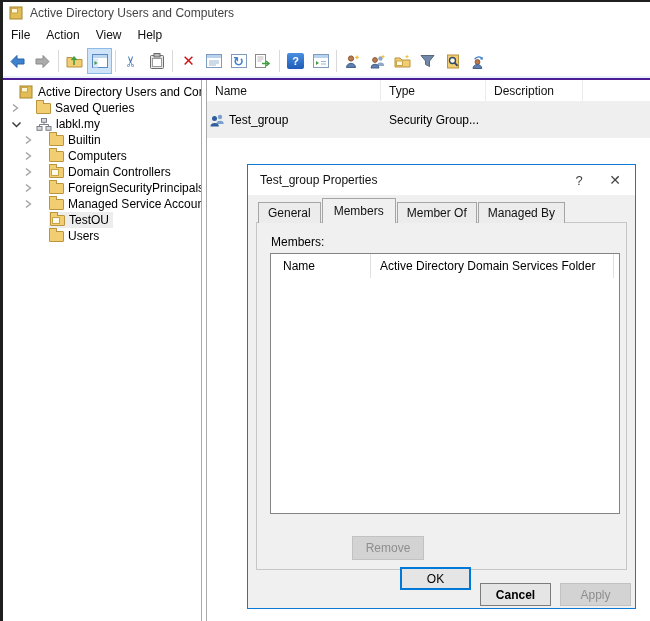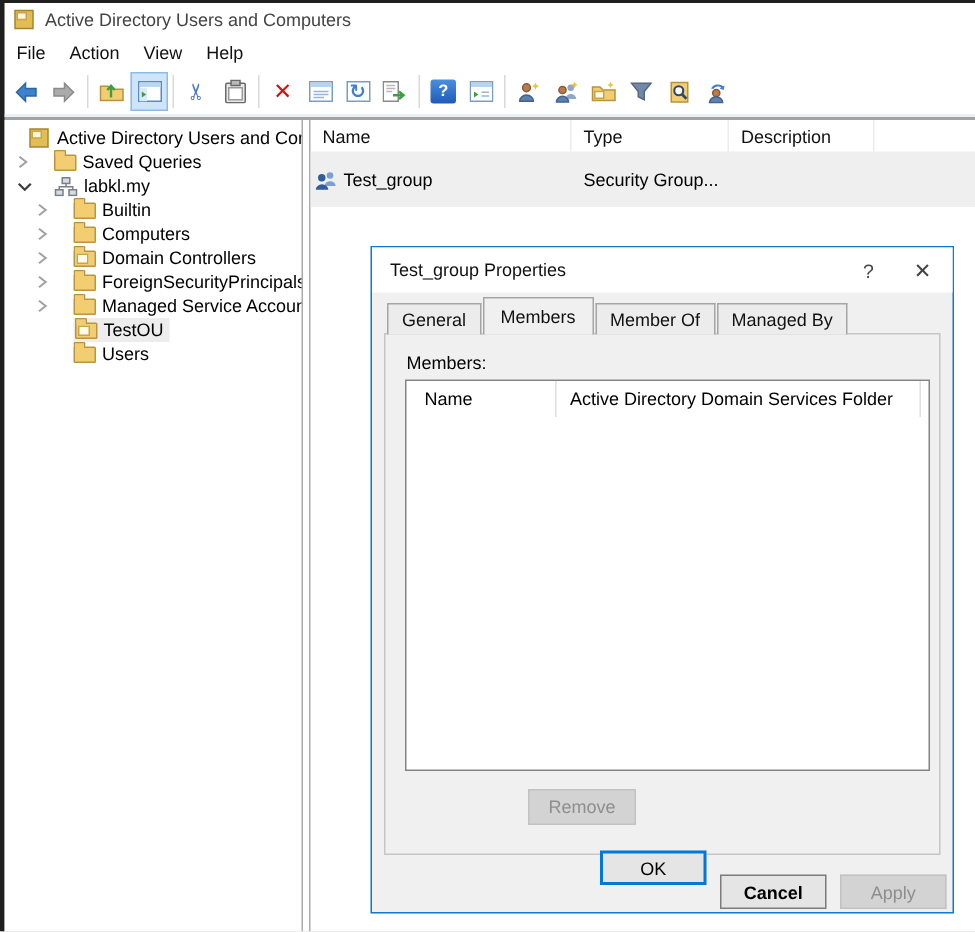--- a/index.html
+++ b/index.html
@@ -1,19 +1,19 @@
 <!DOCTYPE html>
 <html><head>
 <meta charset="utf-8">
 <style>
   * { box-sizing: border-box; margin: 0; padding: 0; }
   html,body { background:#fff; }
   body { font-family: "Liberation Sans", "DejaVu Sans", sans-serif; font-size:12px; color:#000; }
 
-  .win { position:relative; width:650px; height:621px; background:#a3a3a3;
+  .win { position:relative; width:650px; height:621px; background:#4c1d95;
          border-top:2px solid #1f1f1f; border-left:3px solid #1f1f1f; overflow:hidden; }
 
   
   .titlebar { height:22px; display:flex; align-items:center; padding-left:6px; background:#fff; }
   .titlebar .app-ic { margin-right:6px; }
   .titlebar .t { color:#444; font-size:12px; }
 
   
   .menubar { height:22px; display:flex; align-items:center; background:#fff; }
   .menu-item { padding:0 8px; height:22px; line-height:22px; color:#111; cursor:default; }
@@ -77,21 +77,21 @@
 
   .page { position:relative; margin:0 8px; height:348px; border:1px solid #c6c6c6; background:#f0f0f0; }
   .members-label { position:absolute; left:14px; top:12px; }
   .listbox { position:absolute; left:13px; top:30px; width:350px; height:261px; background:#fff; border:1px solid #848484; }
   .lb-header { height:24px; display:flex; align-items:center; }
   .lb-name { width:100px; height:100%; display:flex; align-items:center; padding-left:12px; border-right:1px solid #e0e0e0; }
   .lb-folder { flex:1; height:100%; display:flex; align-items:center; padding-left:9px; border-right:1px solid #e0e0e0; margin-right:5px; }
 
   .btn { font-family:inherit; font-size:12px; display:flex; align-items:center; justify-content:center; cursor:default; }
   .btn-add { position:absolute; left:13px; top:303px; width:72px; height:24px; background:#f0f0f0; border:1px solid #757575; color:#000; }
-  .btn-remove { position:absolute; left:95px; top:303px; width:72px; height:24px; background:#d3d3d3; border:1px solid #c2c2c2; color:#8e8e8e; }
+  .btn-remove { position:absolute; left:95px; top:313px; width:72px; height:24px; background:#d3d3d3; border:1px solid #c2c2c2; color:#8e8e8e; }
   .btn-ok { position:absolute; left:152px; top:402px; width:71px; height:23px; background:#e5e5e5; border:2px solid #0078d7; }
   .btn-cancel { position:absolute; left:232px; top:418px; width:71px; height:23px; background:#e5e5e5; border:1px solid #7c7c7c;font-weight:bold; }
   .btn-apply { position:absolute; left:312px; top:418px; width:71px; height:23px; background:#d3d3d3; border:1px solid #c2c2c2; color:#8e8e8e; }
 
   svg { display:block; flex:0 0 auto; }
 </style>
 </head>
 <body>
 
 <div class="win">

